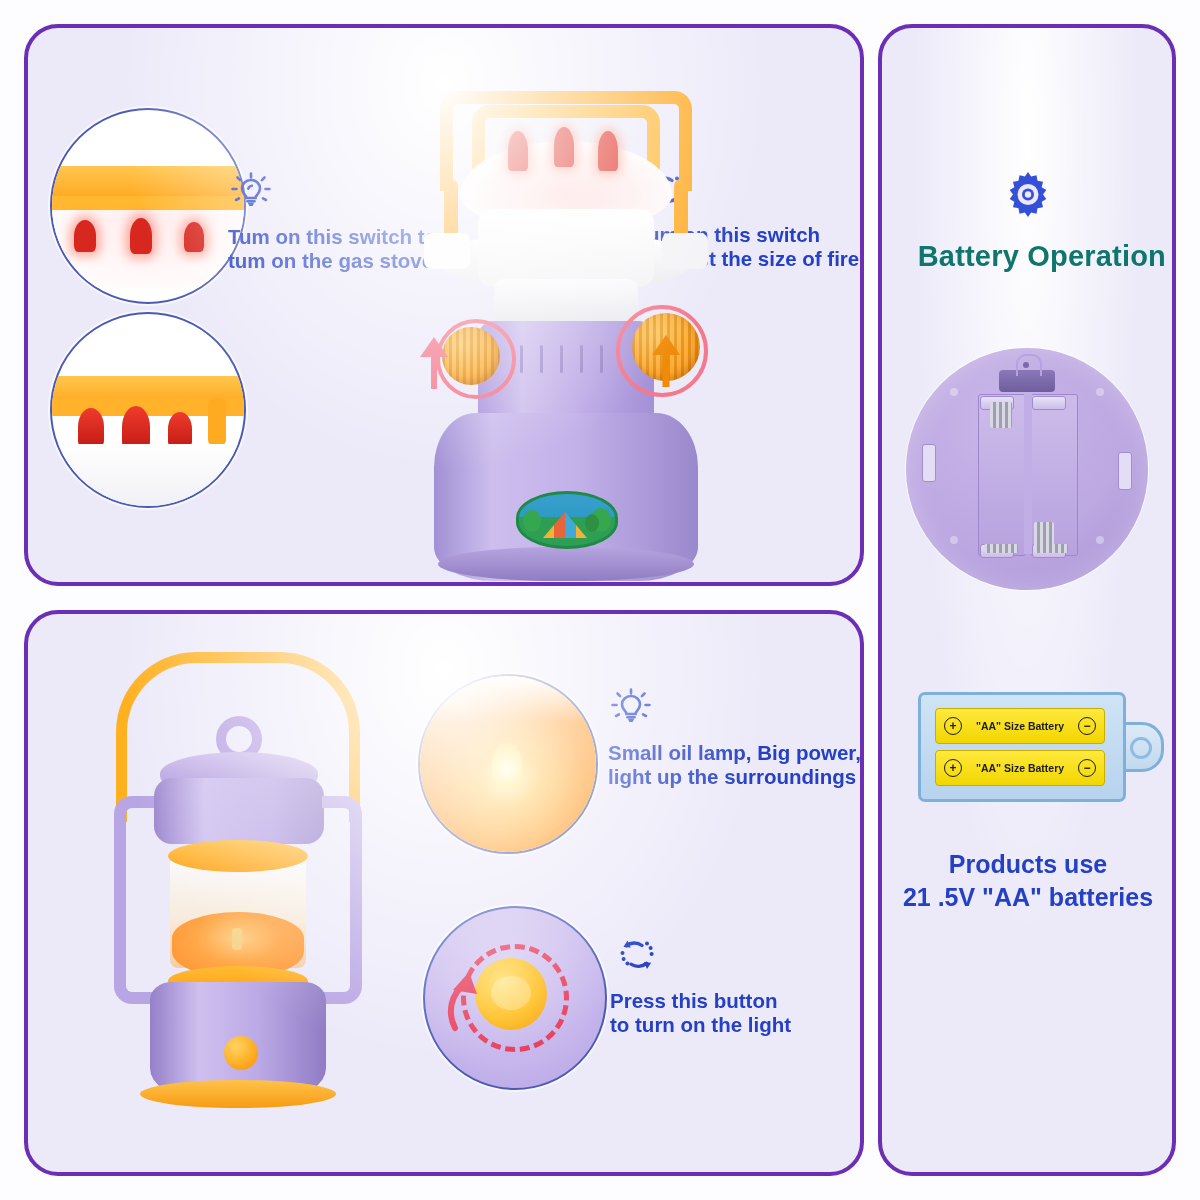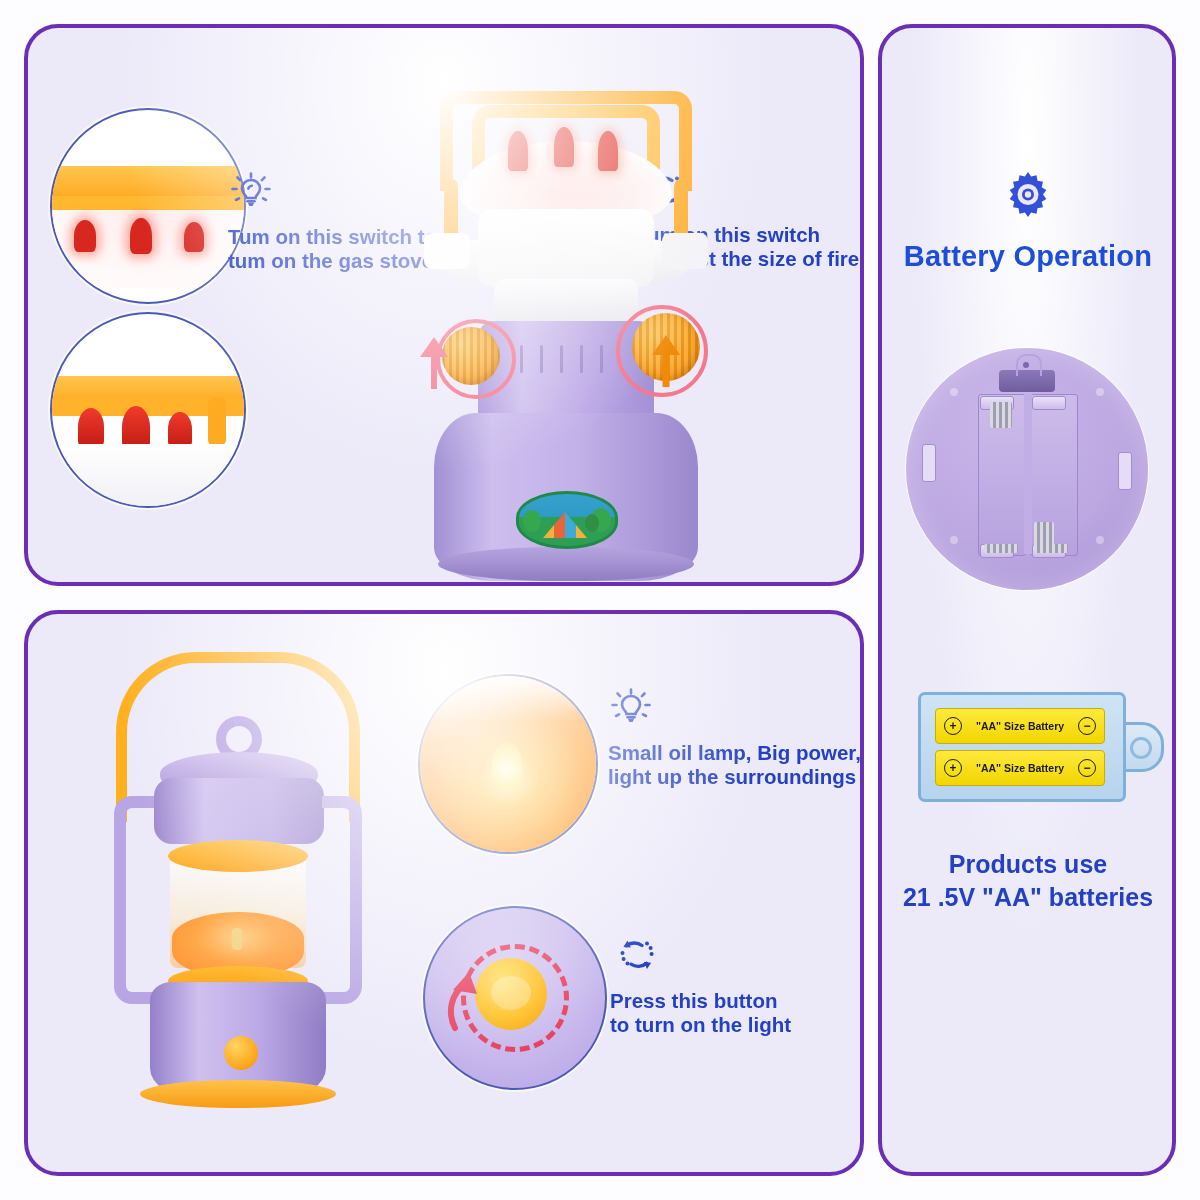--- a/index.html
+++ b/index.html
@@ -233,21 +233,21 @@
   .latch{
     position:absolute;width:56px;height:22px;
     background:linear-gradient(180deg,#8a79b8 0%,#6f5d9e 100%);
     border-radius:4px;
   }
 
   
   .redring{position:absolute;border-radius:50%;border:5px solid #e8425f;}
   #batt-title{
     position:absolute;left:890px;top:240px;width:276px;
-    color:#1d4ed8;font-size:29px;font-weight:bold;text-align:center;letter-spacing:.2px;
+    color:#0f766e;font-size:29px;font-weight:bold;text-align:right;letter-spacing:.2px;
   }
   #batt-note{
     position:absolute;left:886px;top:848px;width:284px;
     color:#2440c4;font-size:25px;font-weight:bold;text-align:center;line-height:1.32;
   }
   #batt-note .line{display:block;white-space:nowrap;text-align:center;}
 </style>
 </head>
 <body>
 

